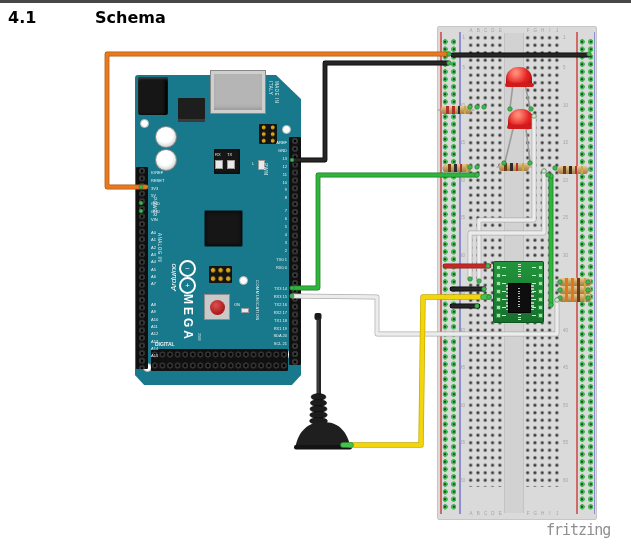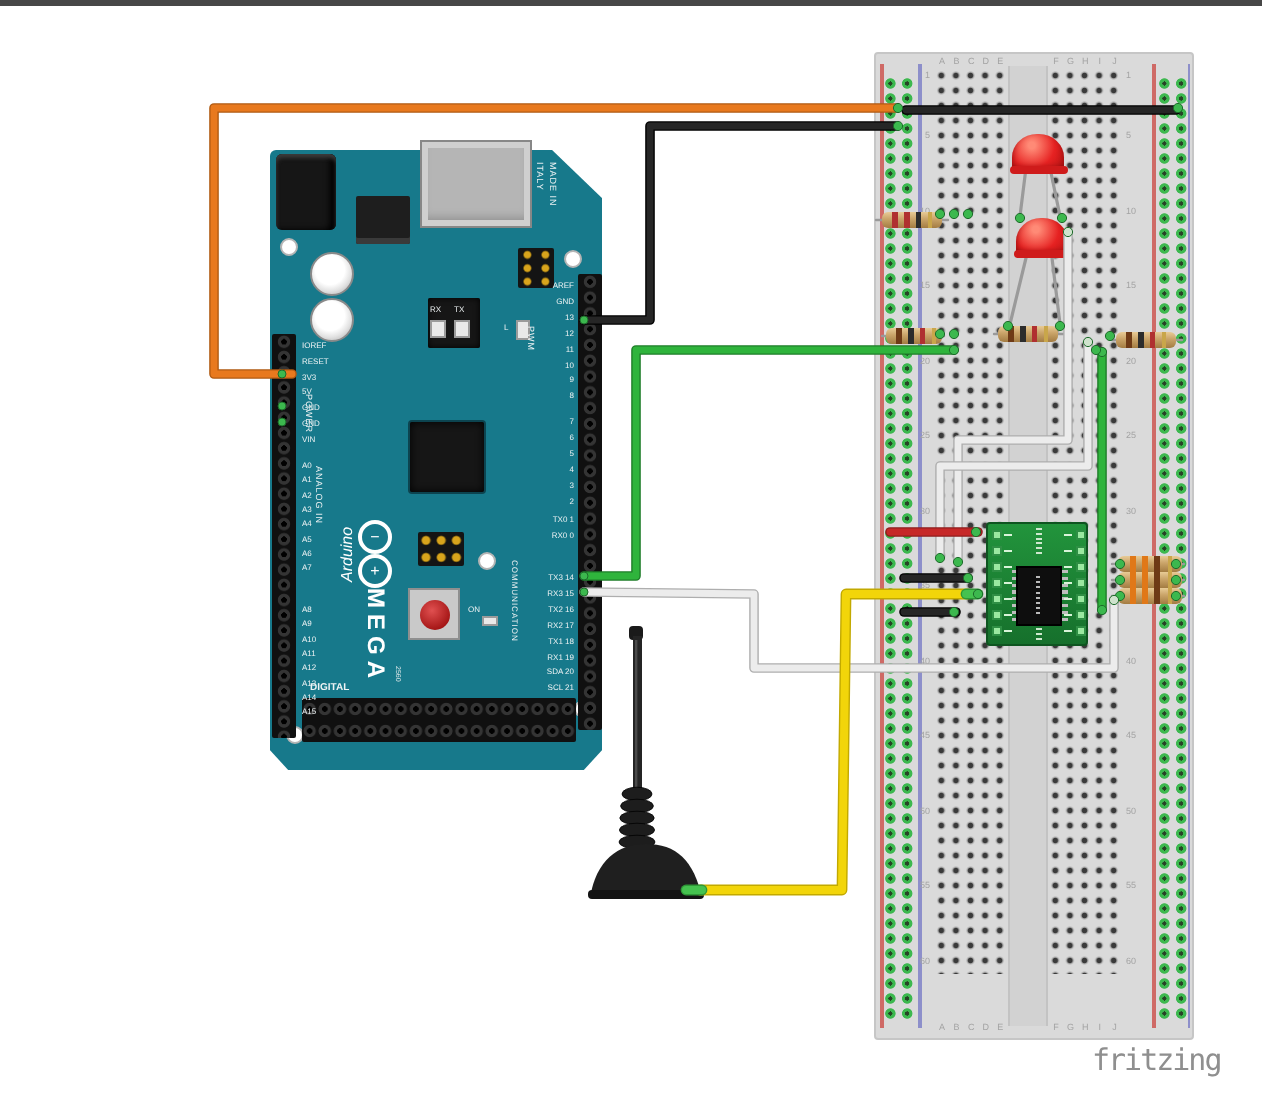--- a/index.html
+++ b/index.html
@@ -112,20 +112,23 @@
   svg.layer{position:absolute;left:0;top:0;z-index:3;pointer-events:none;}
   svg.layer.top{z-index:6;}
   .pinlabel{position:absolute;font-size:4px;color:#eef3f4;white-space:nowrap;line-height:5px;}
 </style>
 </head>
 <body>
 
 <div class="page">
   <div class="top-rule"></div>
 
+  <div class="heading">
+    <span class="num">4.1</span><span>Schema</span>
+  </div>
 
   <div class="breadboard" id="breadboard">
     <div class="bb-divider"></div>
     <div class="bb-line red" style="left:2px"></div>
     <div class="bb-line blue" style="left:21px"></div>
     <div class="bb-line red" style="left:138px"></div>
     <div class="bb-line blue" style="left:155.5px"></div>
     <div class="bb-rail" style="left:3px"></div>
     <div class="bb-rail" style="left:140px"></div>
     <div class="bb-field" style="left:29.4px"></div>

